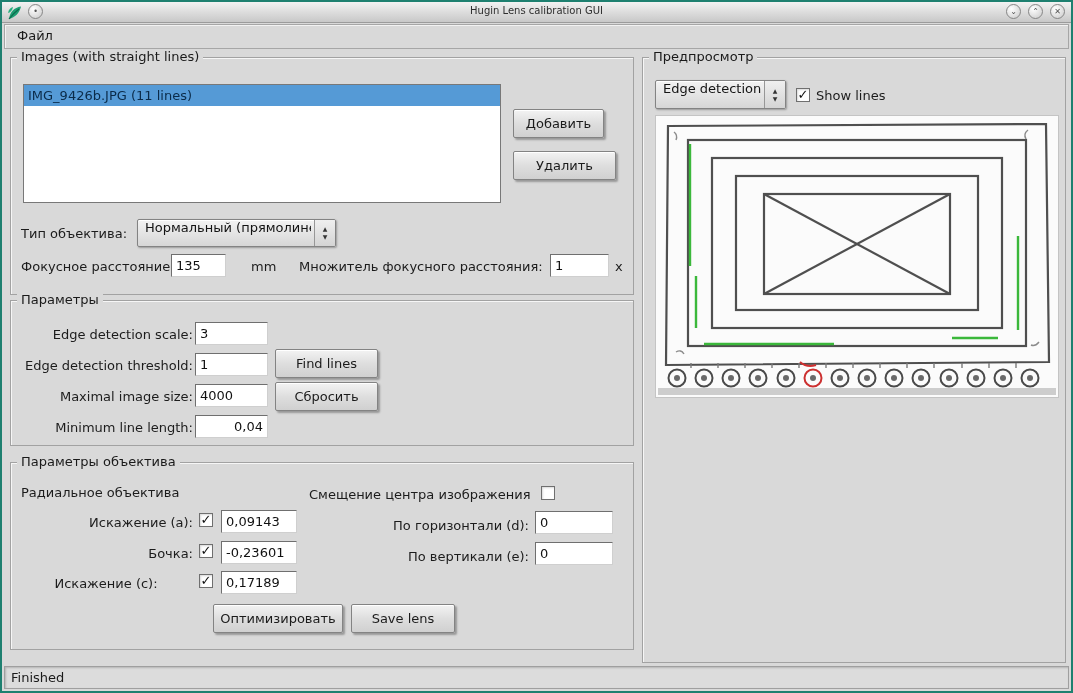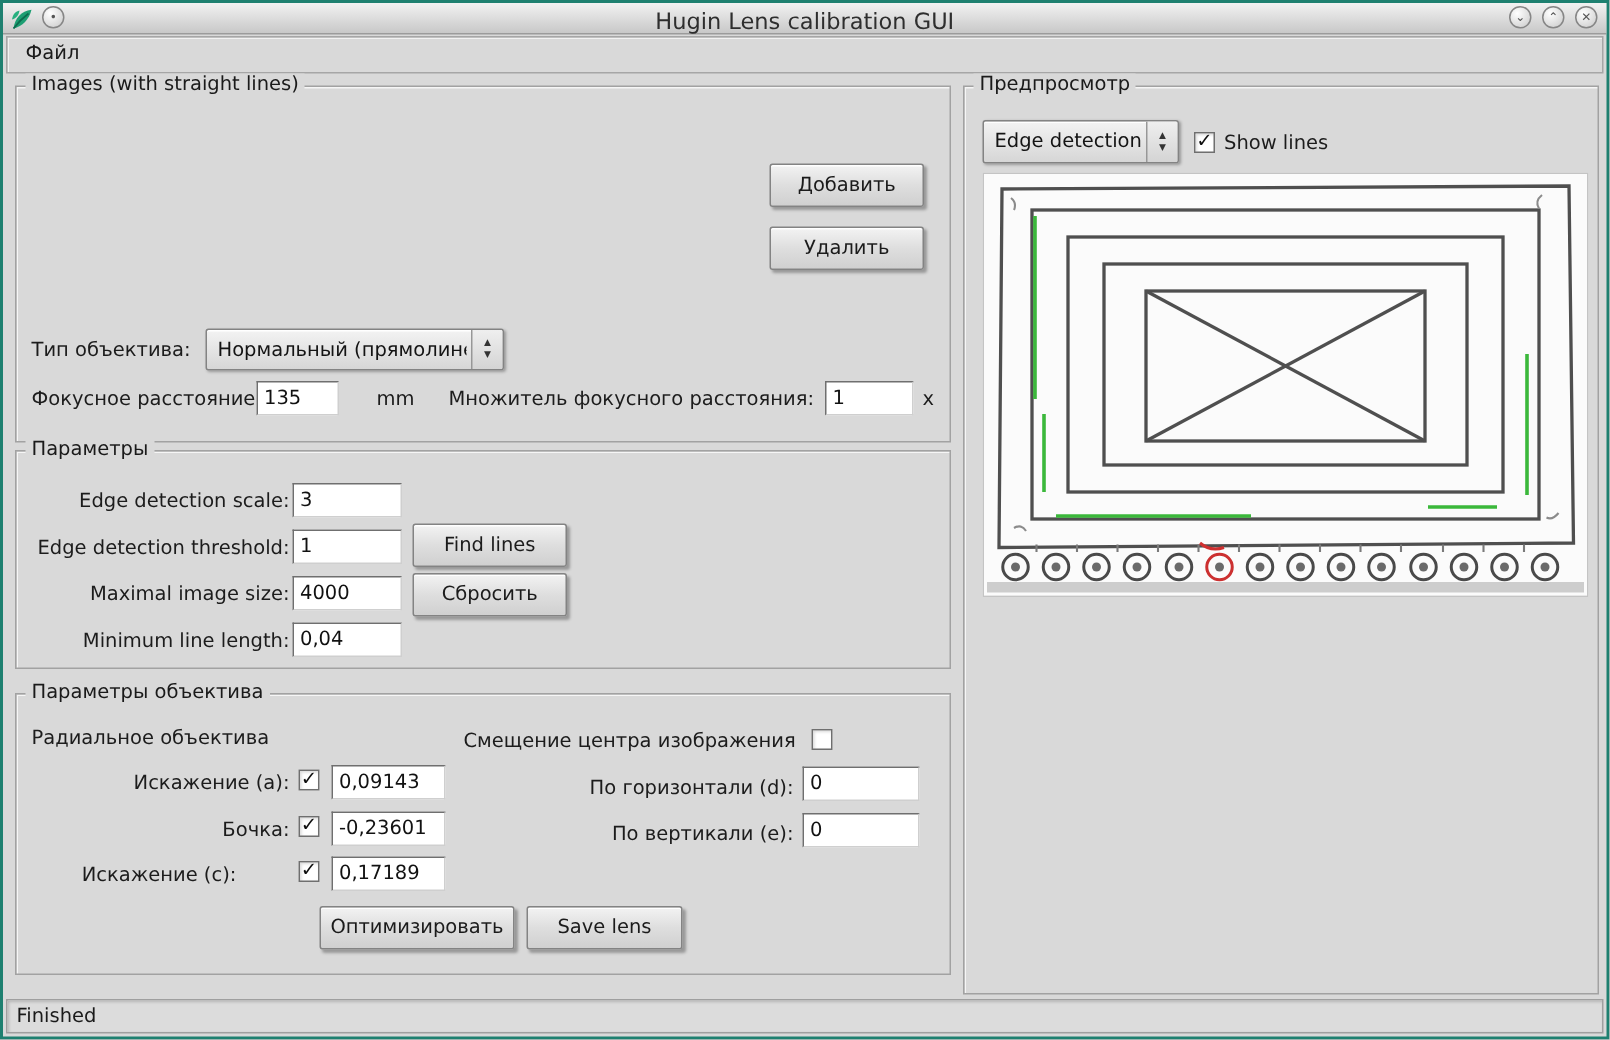--- a/index.html
+++ b/index.html
@@ -12,21 +12,21 @@
   }
 
   
   .titlebar {
     position:absolute; left:0; top:0; right:0; height:21px;
     background:linear-gradient(180deg,#f2f2f2,#c8c8c8);
     border-bottom:1px solid #9b9b9b;
   }
   .title-text {
     position:absolute; left:0; right:0; top:3px; text-align:center;
-    font-size:15px; color:#2e2e2e; pointer-events:none;
+    font-size:10px; color:#2e2e2e; pointer-events:none;
   }
   .wbtn {
     width:15px; height:15px; border-radius:50%;
     background:radial-gradient(circle at 35% 30%, #ffffff, #c9c9c9);
     border:1px solid #868686; color:#555; font-size:8px; line-height:13px;
     display:flex; align-items:center; justify-content:center; cursor:pointer;
   }
   .wbtn-right { position:absolute; right:6px; top:2px; display:flex; gap:7px; }
   .appicon { position:absolute; left:4px; top:2px; }
   .wbtn-left { position:absolute; left:26px; top:2px; }
@@ -68,21 +68,21 @@
 
   
   .input {
     position:absolute; background:#fff; color:#111;
     border:1px solid; border-color:#6f6f6f #cfcfcf #cfcfcf #6f6f6f;
     font:13px "DejaVu Sans", sans-serif; padding:1px 4px; outline:none;
   }
 
   
   .combo {
-    position:absolute; display:flex; align-items:center; padding-left:7px;
+    position:absolute; display:flex; padding-left:7px;
     font-size:13px; color:#141414; cursor:pointer; border-radius:2px;
     background:linear-gradient(180deg,#f3f3f3,#d6d6d6);
     border:1px solid #838383;
     box-shadow: 1px 1px 2px rgba(0,0,0,0.30), inset 0 1px 0 #ffffff;
     white-space:nowrap; overflow:hidden;
   }
   .combo .combo-text { overflow:hidden; white-space:nowrap; margin-right:24px; }
   .spin {
     position:absolute; right:0; top:0; bottom:0; width:21px;
     border-left:1px solid #979797; display:flex; flex-direction:column;
@@ -145,22 +145,25 @@
     </div>
   </div>
 
   <div class="menubar">
     <span class="menu-item">Файл</span>
   </div>
 
   <div class="frame" style="left:8px; top:55px; width:624px; height:238px;">
     <span class="legend">Images (with straight lines)</span>
 
-
-    <div class="btn" style="left:502px; top:51px; width:103px; height:29px;">Добавить</div>
+    <div class="listbox" style="left:12px; top:26px; width:478px; height:119px;">
+      <div class="list-item selected">IMG_9426b.JPG (11 lines)</div>
+    </div>
+
+    <div class="btn" style="left:502px; top:51px; width:91px; height:29px;">Добавить</div>
     <div class="btn" style="left:502px; top:93px; width:103px; height:29px;">Удалить</div>
 
     <span class="label" style="left:10px; top:167px;">Тип объектива:</span>
     <div class="combo" style="left:126px; top:161px; width:199px; height:28px;">
       <span class="combo-text">Нормальный (прямолине</span>
       <span class="spin">
         <span>▲</span>
         <span>▼</span>
       </span>
     </div>
@@ -181,21 +184,21 @@
 
     <span class="label right" style="left:8px; top:56px; width:174px;">Edge detection threshold:</span>
     <input class="input" style="left: 184px; top: 52px; width: 73px; height: 23px;" value="1">
     <div class="btn" style="left:264px; top:48px; width:103px; height:29px;">Find lines</div>
 
     <span class="label right" style="left:8px; top:87px; width:174px;">Maximal image size:</span>
     <input class="input" style="left: 184px; top: 83px; width: 73px; height: 23px;" value="4000">
     <div class="btn" style="left:264px; top:81px; width:103px; height:29px;">Сбросить</div>
 
     <span class="label right" style="left:8px; top:118px; width:174px;">Minimum line length:</span>
-    <input class="input" style="left: 184px; top: 114px; width: 73px; height: 23px;" value="0,04">
+    <input class="input" style="left: 184px; top: 114px; width: 73px; height: 23px; text-align: right;" value="0,04">
   </div>
 
   <div class="frame" style="left:8px; top:460px; width:624px; height:188px;">
     <span class="legend">Параметры объектива</span>
 
     <span class="label" style="left:10px; top:21px;">Радиальное объектива</span>
     <span class="label" style="left:298px; top:23px;">Смещение центра изображения</span>
     <div class="checkbox" style="left:530px; top:23px;"></div>
 
     <span class="label right" style="left:8px; top:51px; width:174px;">Искажение (a):</span>

